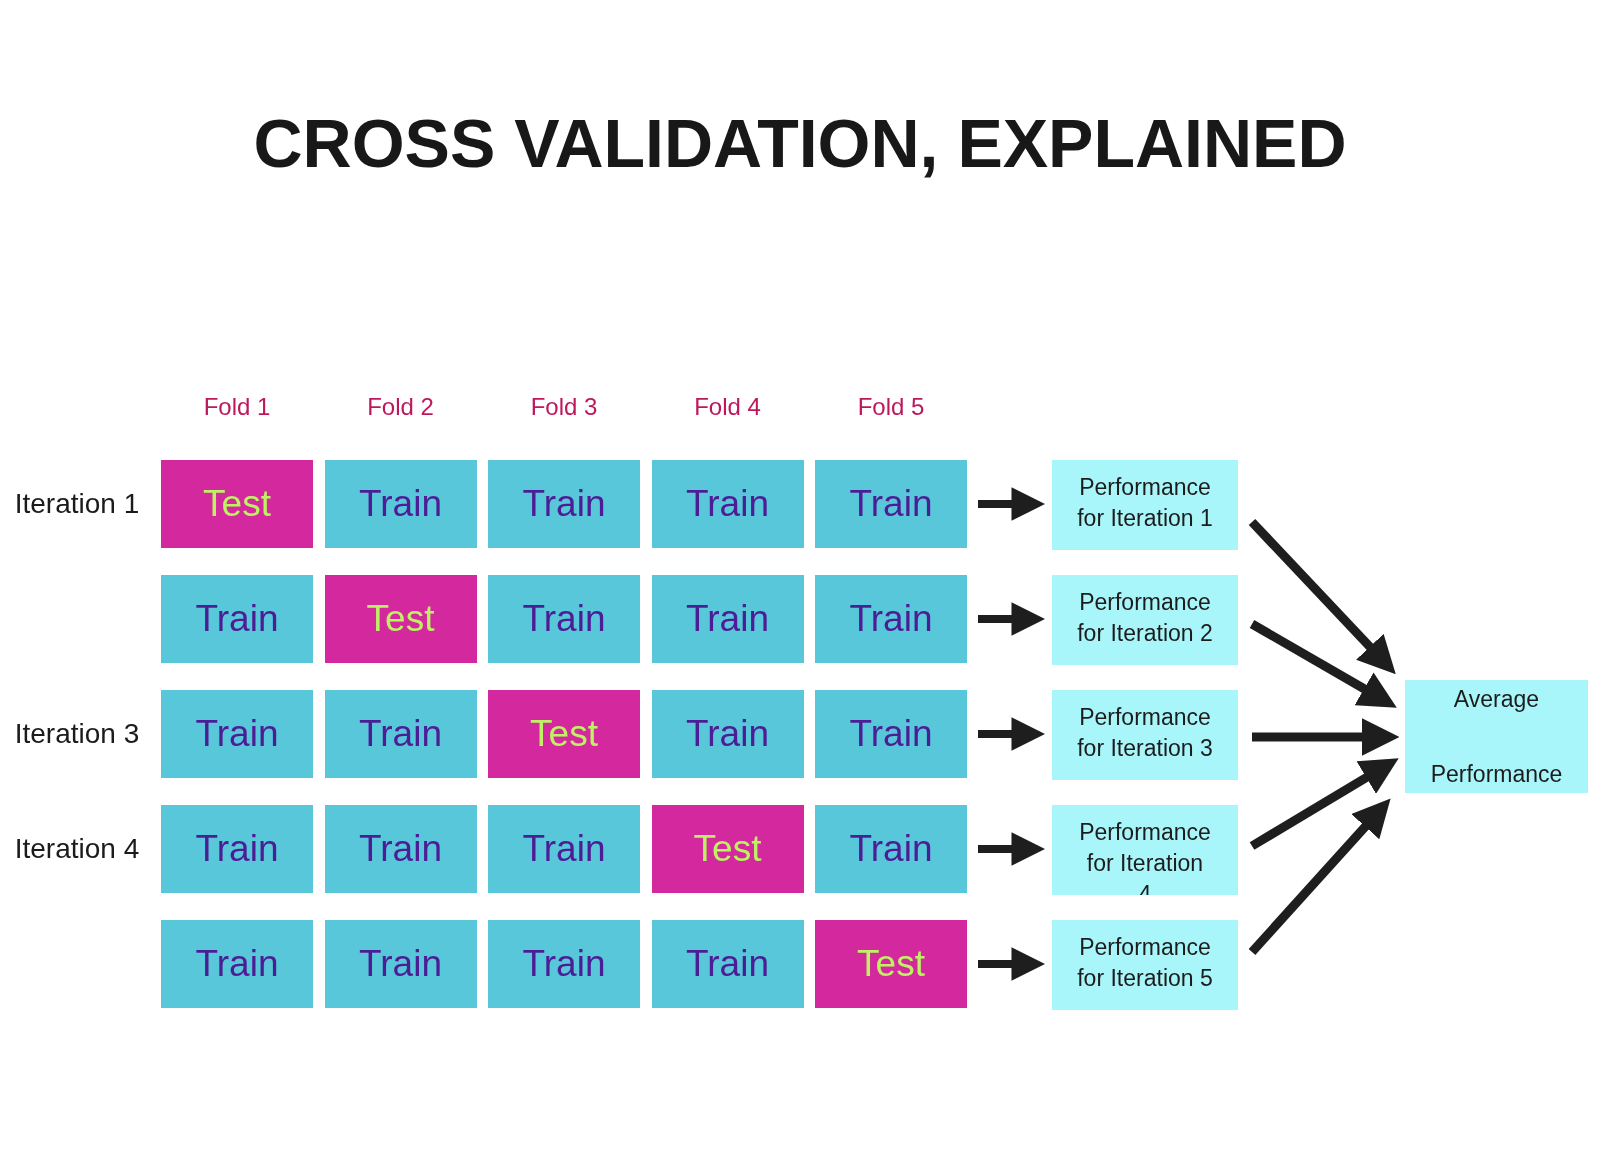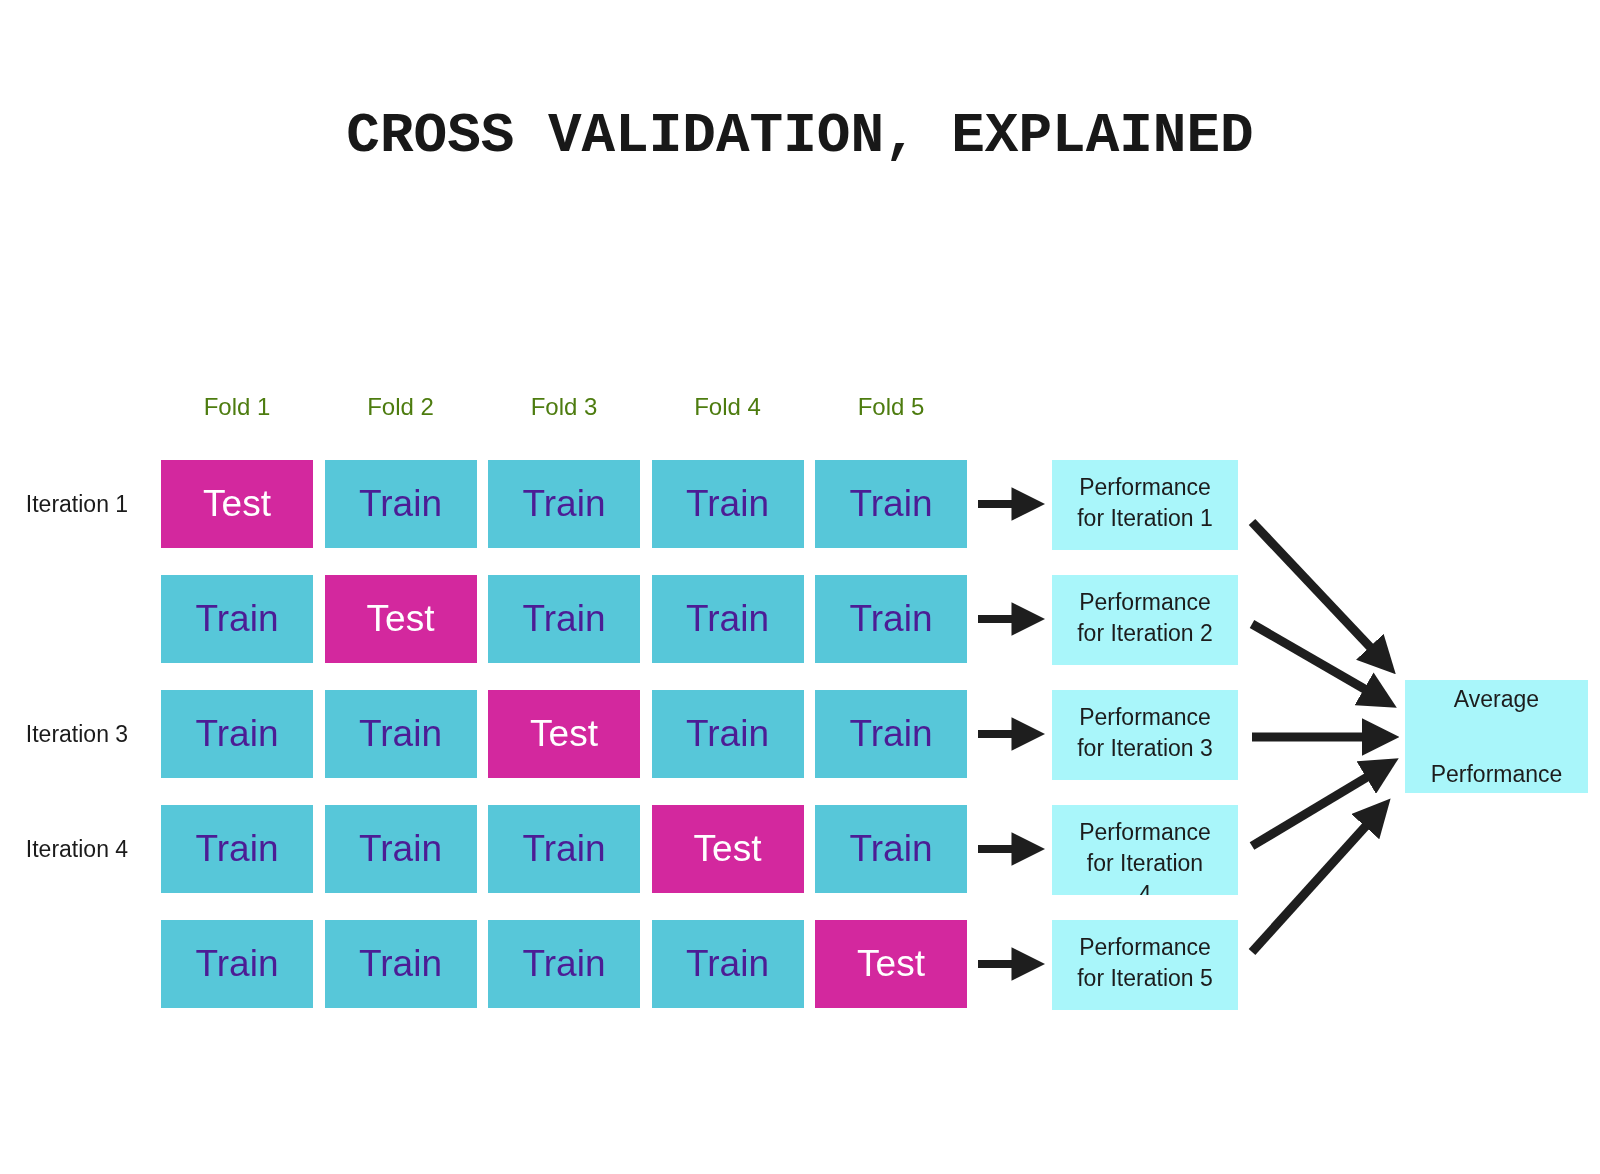--- a/index.html
+++ b/index.html
@@ -10,70 +10,69 @@
     font-family:"Liberation Sans", sans-serif;
     color:#1b1b1b;
     overflow:hidden;
   }
 
   .title {
     position:absolute;
     top:104px; left:0; width:1600px;
     margin:0;
     text-align:center;
-    font-size:56px;
+    font-size:68px;
     font-weight:bold;
     letter-spacing:0px;
     color:#181818;
     white-space:nowrap;
-    font-family:Liberation Mono, monospace;
   }
 
   
   .fold-headers {
     position:absolute;
     left:161px; top:390px;
     width:806px; height:34px;
     display:grid;
     grid-template-columns:repeat(5,152px);
     column-gap:11.5px;
   }
   .fold-header {
     display:flex; align-items:center; justify-content:center;
     font-size:24px;
-    color:#4d7c0f;
+    color:#be185d;
   }
 
   
   .iter-label {
     position:absolute;
     left:4px; width:146px; height:88px;
     display:flex; align-items:center; justify-content:center;
-    font-size:23px;
+    font-size:28px;
     color:#1b1b1b;
   }
 
   
   .grid-row {
     position:absolute;
     left:161px;
     width:806px; height:88px;
     display:grid;
     grid-template-columns:repeat(5,152px);
     column-gap:11.5px;
   }
   .cell {
     background:var(--train,#57c7d9);
     display:flex; align-items:center; justify-content:center;
     font-size:37px;
     color:#4c1d95;
   }
   .cell.test {
     background:var(--test,#d3289e);
-    color:#ffffff;
+    color:#bef264;
   }
 
   
   .perf-box {
     position:absolute;
     left:1052px; width:186px; height:90px;
     background:var(--performance_box,#a9f6fa);
     display:flex; flex-direction:column; align-items:center;
     padding-top:12px;
     box-sizing:border-box;

